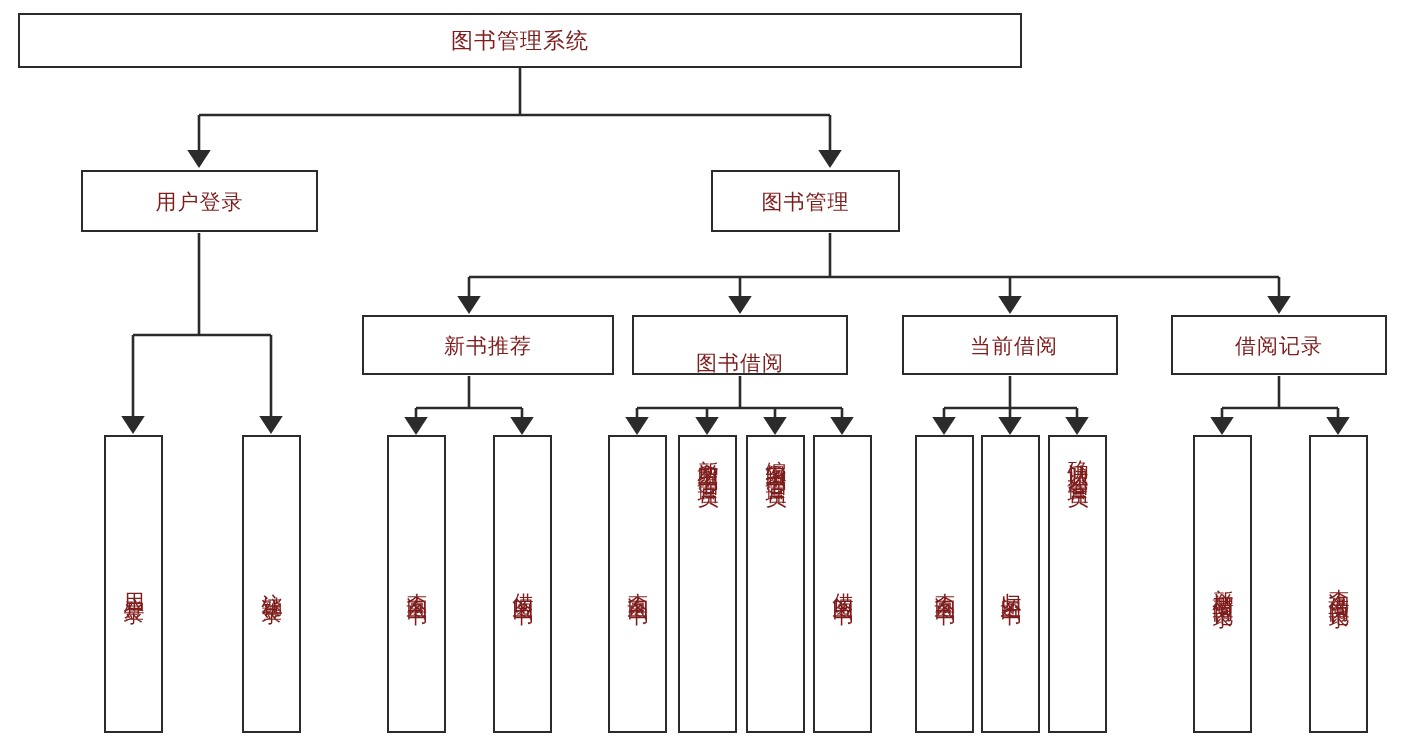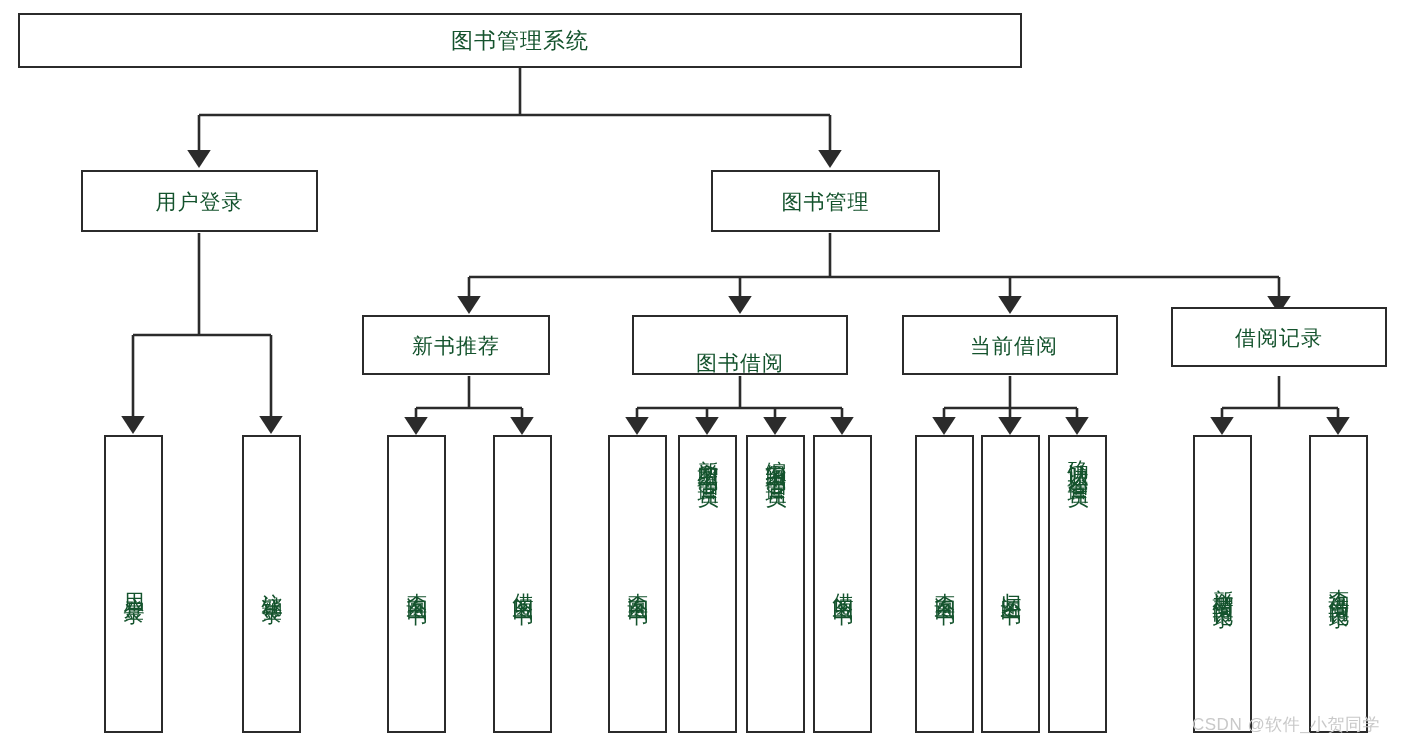--- a/index.html
+++ b/index.html
@@ -3,21 +3,21 @@
 <meta charset="utf-8">
 <style>
   html,body{margin:0;padding:0;background:#ffffff;}
   body{width:1405px;height:747px;overflow:hidden;
        font-family:"Liberation Sans","DejaVu Sans",sans-serif;}
   #stage{position:relative;width:1405px;height:747px;background:#ffffff;}
   svg#wires{position:absolute;left:0;top:0;width:1405px;height:747px;}
   .node{position:absolute;box-sizing:border-box;background:#ffffff;
         border:2.5px solid #2b2b2b;display:flex;align-items:center;
         justify-content:center;}
-  .node .lbl{color:#14532d;white-space:nowrap;letter-spacing:1px;}
+  .node .lbl{color:#7f1d1d;white-space:nowrap;letter-spacing:1px;}
   .node.h .lbl{font-size:21px;line-height:1;}
   .node.root .lbl{font-size:22px;}
   .node.v{align-items:flex-start;justify-content:center;padding-top:6px;}
   .node.v .lbl{writing-mode:vertical-rl;text-orientation:upright;
         font-size:21px;line-height:1.18;letter-spacing:4px;
         white-space:nowrap;}
   .node.v.mid{align-items:center;padding-top:0;}
   .wm{position:absolute;left:1192px;top:713px;font-size:17px;color:#c9c9c9;
       white-space:nowrap;letter-spacing:0.5px;}
 </style>
@@ -76,34 +76,34 @@
     </g>
   </svg>
 
   <div class="node root h" style="left:18px;top:13px;width:1004px;height:55px;">
     <span class="lbl">图书管理系统</span>
   </div>
 
   <div class="node h" style="left:81px;top:170px;width:237px;height:62px;">
     <span class="lbl">用户登录</span>
   </div>
-  <div class="node h" style="left:711px;top:170px;width:229px;height:62px;">
+  <div class="node h" style="left:711px;top:170px;width:189px;height:62px;">
     <span class="lbl">图书管理</span>
   </div>
 
-  <div class="node h" style="left:362px;top:315px;width:188px;height:60px;">
+  <div class="node h" style="left:362px;top:315px;width:252px;height:60px;">
     <span class="lbl">新书推荐</span>
   </div>
   <div class="node h" style="left:632px;top:315px;width:216px;height:60px;align-items:flex-end;">
     <span class="lbl">图书借阅</span>
   </div>
   <div class="node h" style="left:902px;top:315px;width:216px;height:60px;padding-left:8px;">
     <span class="lbl">当前借阅</span>
   </div>
-  <div class="node h" style="left:1171px;top:307px;width:216px;height:60px;">
+  <div class="node h" style="left:1171px;top:315px;width:216px;height:60px;">
     <span class="lbl">借阅记录</span>
   </div>
 
   <div class="node v mid" style="left:104px;top:435px;width:59px;height:298px;">
     <span class="lbl">用户登录</span>
   </div>
   <div class="node v mid" style="left:242px;top:435px;width:59px;height:298px;">
     <span class="lbl">注销登录</span>
   </div>
 
@@ -137,15 +137,14 @@
     <span class="lbl">确认归还（管理员）</span>
   </div>
 
   <div class="node v mid" style="left:1193px;top:435px;width:59px;height:298px;">
     <span class="lbl">新增借阅记录</span>
   </div>
   <div class="node v mid" style="left:1309px;top:435px;width:59px;height:298px;">
     <span class="lbl">查询借阅记录</span>
   </div>
 
-  <div class="wm">CSDN @软件_小贺同学</div>
 
 </div>
 
 </body></html>

